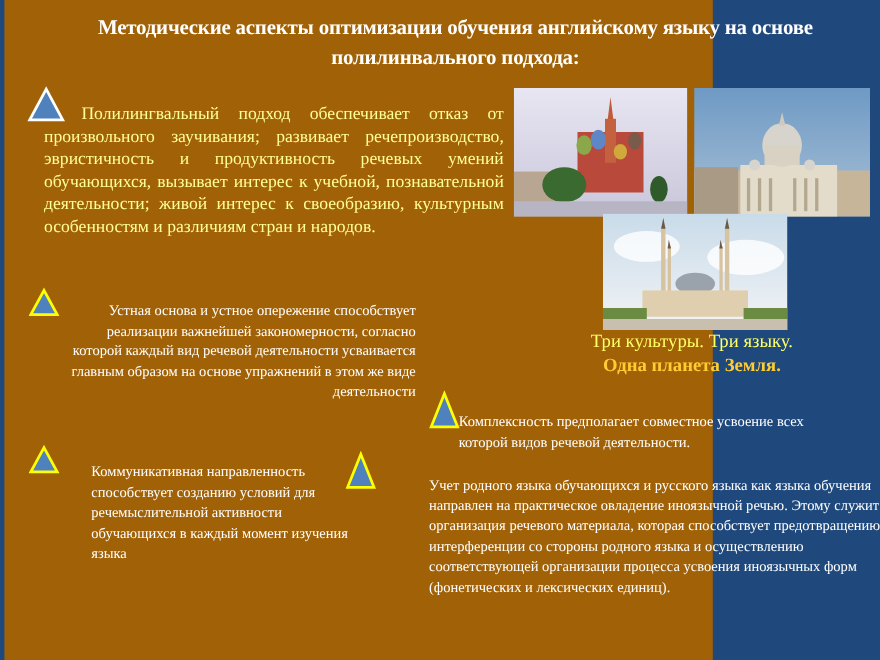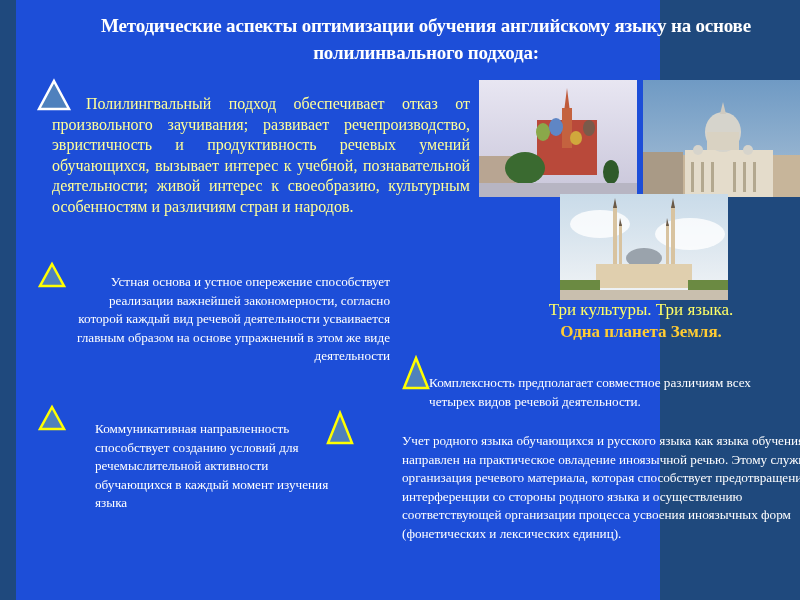--- a/index.html
+++ b/index.html
@@ -2,21 +2,21 @@
 <html><head>
   <meta charset="utf-8">
   <style>
     html, body { margin: 0; padding: 0; }
     body {
       width: 800px; height: 600px; overflow: hidden;
       background: #1f497d;
       font-family: "Liberation Serif", "DejaVu Serif", serif;
       position: relative;
     }
-    .slide { position: absolute; left: 16px; top: 0; width: 644px; height: 600px; background: #1d4ed8; }
+    .slide { position: absolute; left: 4px; top: 0; width: 644px; height: 600px; background: #a16207; }
     .title {
       position: absolute; left: 40px; top: 12px; width: 740px;
       text-align: center; color: #ffffff; font-weight: bold;
       font-size: 19px; line-height: 27px;
       font-family: "Liberation Serif", serif;
       letter-spacing: -0.2px;
     }
     .tri { position: absolute; }
     .tri svg { display: block; }
     .block { position: absolute; }
@@ -66,21 +66,21 @@
         <polygon points="14,3 26,25 2,25" fill="#4f81bd" stroke="#ffff00" stroke-width="2.5"></polygon>
       </svg>
   </div>
   <div class="block p-white p-comm">Коммуникативная направленность способствует созданию условий для речемыслительной активности обучающихся в каждый момент изучения языка</div>
 
   <div class="tri" style="left:386px;top:355px;">
     <svg width="28" height="36" viewBox="0 0 28 36">
         <polygon points="14,3 26,33 2,33" fill="#4f81bd" stroke="#ffff00" stroke-width="2.5"></polygon>
       </svg>
   </div>
-  <div class="block p-white p-complex">Комплексность предполагает совместное различиям всех четырех видов речевой деятельности.</div>
+  <div class="block p-white p-complex">Комплексность предполагает совместное усвоение всех которой видов речевой деятельности.</div>
 
   <div class="tri" style="left:310px;top:410px;">
     <svg width="28" height="36" viewBox="0 0 28 36">
         <polygon points="14,3 26,33 2,33" fill="#4f81bd" stroke="#ffff00" stroke-width="2.5"></polygon>
       </svg>
   </div>
   <div class="block p-white p-native">Учет родного языка обучающихся  и русского языка как языка обучения направлен на практическое овладение иноязычной речью. Этому служит организация речевого материала, которая способствует предотвращению интерференции со стороны родного языка и осуществлению  соответствующей организации процесса усвоения иноязычных форм (фонетических и лексических единиц).</div>
 
   <div class="photo" style="left:463px;top:80px;width:158px;height:117px;">
     <svg width="158" height="117" viewBox="0 0 158 117">
@@ -158,17 +158,17 @@
         </g>
       <ellipse cx="84" cy="64" rx="18" ry="10" fill="#9aa3ac"></ellipse>
       <rect x="36" y="70" width="96" height="24" fill="#e0cfae"></rect>
       <rect x="0" y="86" width="40" height="12" fill="#6b8a42"></rect>
       <rect x="128" y="86" width="40" height="12" fill="#6b8a42"></rect>
       <rect x="0" y="96" width="168" height="10" fill="#c9bfae"></rect>
     </svg>
   </div>
 
   <div class="caption">
-    <div class="l1">Три культуры. Три языка.</div>
+    <div class="l1">Три культуры. Три языку.</div>
     <div class="l2">Одна планета Земля.</div>
   </div>
 
 </div>
 
 </body></html>

